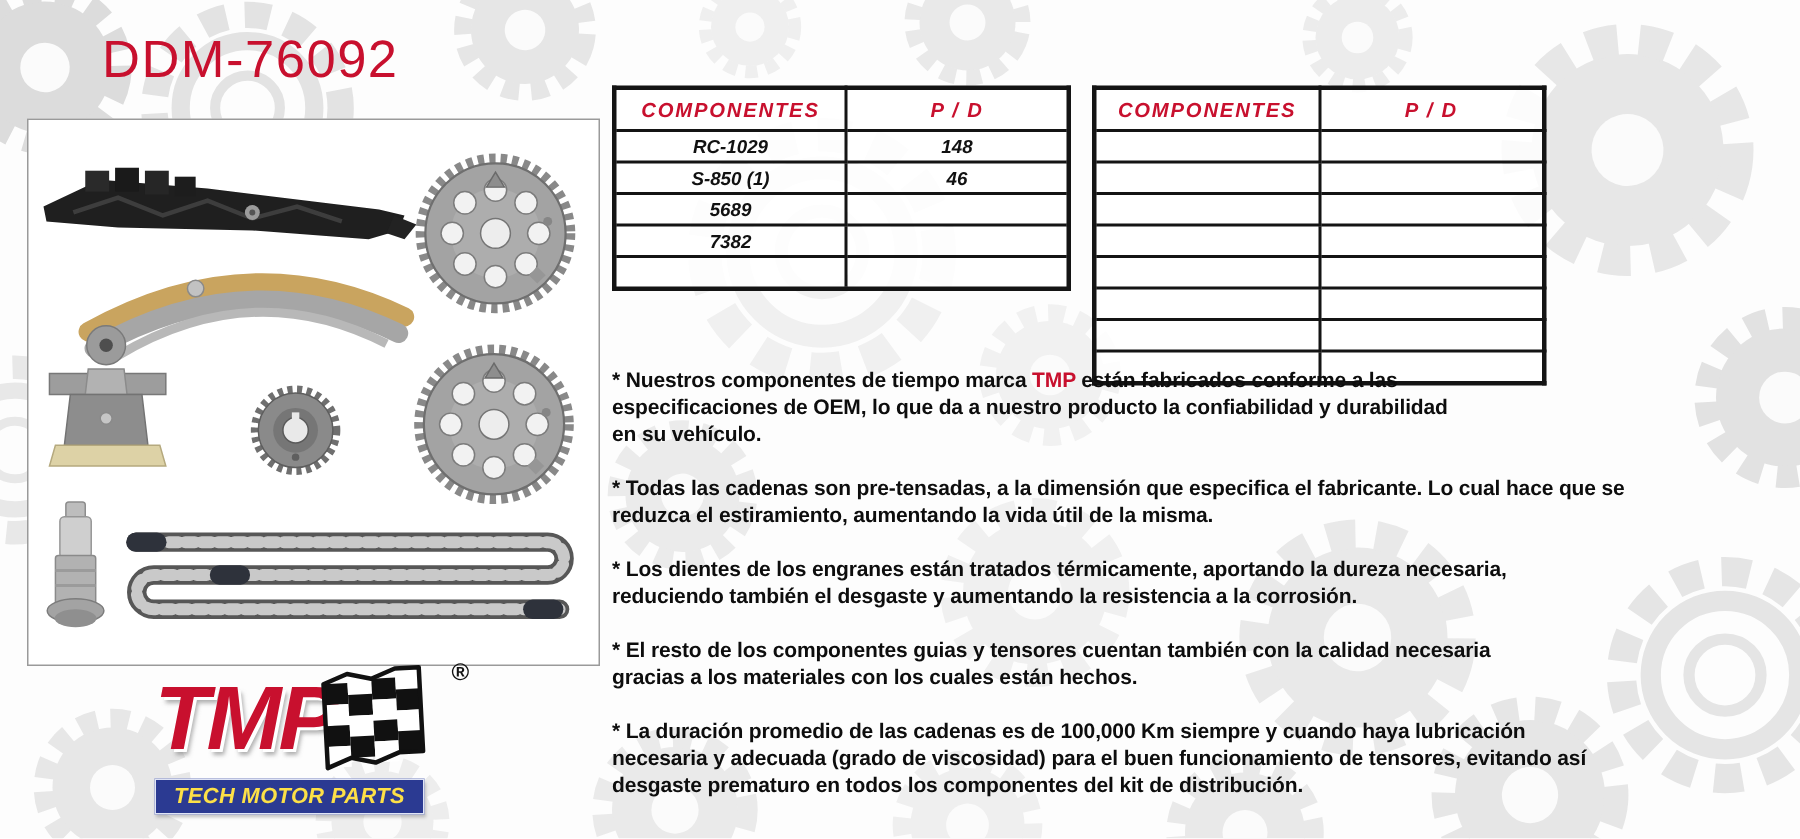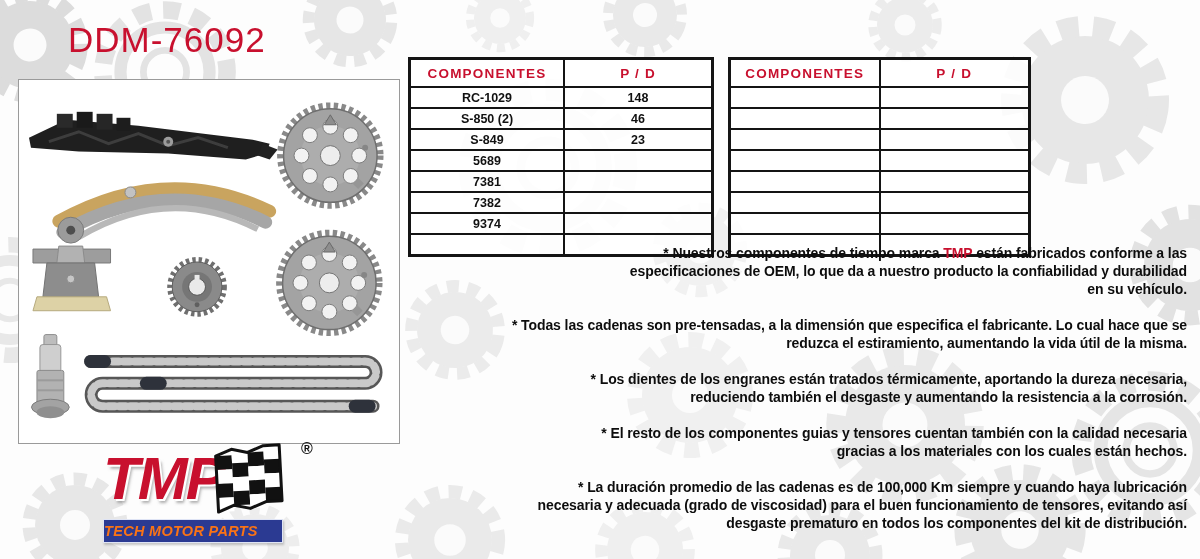--- a/index.html
+++ b/index.html
@@ -17,52 +17,53 @@
 
   .photo-box{
     position:absolute;left:18px;top:79px;width:380px;height:363px;
     background:#ffffff;border:1px solid #9a9a9a;
   }
   .photo-box svg{display:block;}
 
   table.tbl{
     position:absolute;border-collapse:collapse;table-layout:fixed;
     border:3px solid var(--line);
+    font-style:italic;
   }
   .tbl-left{left:408px;top:57px;width:306px;}
   .tbl-right{left:728px;top:57px;width:303px;}
   .tbl th{
     height:24px;border:2px solid var(--line);background:rgba(255,255,255,0.85);
     color:var(--red);font-size:13.5px;font-weight:bold;letter-spacing:1.2px;text-align:center;
   }
   .tbl td{
     height:17px;border:2px solid var(--line);background:rgba(255,255,255,0.82);
     color:#111;font-size:12.5px;font-weight:bold;text-align:center;
     overflow:hidden;white-space:nowrap;
   }
 
-  .notes{position:absolute;left:395px;top:244px;width:792px;text-align:right;}
+  .notes{position:absolute;left:408px;top:244px;width:792px;}
   .note{
     font-size:14px;font-weight:bold;color:#0d0d0d;line-height:18px;
     margin:0 0 18px 0;white-space:pre-line;letter-spacing:-0.1px;
   }
   .brand-red{color:var(--red);}
 
   .logo{position:absolute;left:103px;top:448px;width:240px;height:105px;}
   .tmp-text{
     position:absolute;left:0;top:0;font-size:60px;line-height:62px;
     font-weight:bold;font-style:italic;color:var(--red);letter-spacing:-2px;
     text-shadow:2px 2px 0 #ffffff,3px 4px 3px rgba(110,110,110,0.55);
   }
   .flag{position:absolute;left:110px;top:-6px;}
   .reg{position:absolute;left:198px;top:-8px;font-size:16px;font-weight:bold;color:#111;}
   .tagline{
     position:absolute;left:0;top:71px;width:178px;height:22px;background:var(--blue);
-    color:#f97316;font-style:italic;font-weight:bold;font-size:14.5px;
-    line-height:22px;letter-spacing:0.3px;
+    color:#fde047;font-style:italic;font-weight:bold;font-size:14.5px;
+    text-align:center;line-height:22px;letter-spacing:0.3px;
     border:1px solid #dfe4f5;box-shadow:1px 2px 2px rgba(120,120,120,0.4);
   }
 </style>
 </head>
 <body>
 
 <div class="canvas">
 
   <svg class="bg" viewBox="0 0 1200 559" aria-hidden="true">
     <defs>
@@ -195,41 +196,29 @@
         <th>COMPONENTES</th>
         <th>P / D</th>
       </tr>
     </thead>
     <tbody>
         <tr>
           <td>RC-1029</td>
           <td>148</td>
         </tr>
         <tr>
-          <td>S-850  (2)</td>
+          <td>S-850  (1)</td>
           <td>46</td>
         </tr>
         <tr>
-          <td>S-849</td>
-          <td>23</td>
-        </tr>
-        <tr>
           <td>5689</td>
           <td>&nbsp;</td>
         </tr>
         <tr>
-          <td>7381</td>
-          <td>&nbsp;</td>
-        </tr>
-        <tr>
           <td>7382</td>
-          <td>&nbsp;</td>
-        </tr>
-        <tr>
-          <td>9374</td>
           <td>&nbsp;</td>
         </tr>
         <tr>
           <td>&nbsp;</td>
           <td>&nbsp;</td>
         </tr>
       </tbody>
   </table>
 
   <table class="tbl tbl-right">

